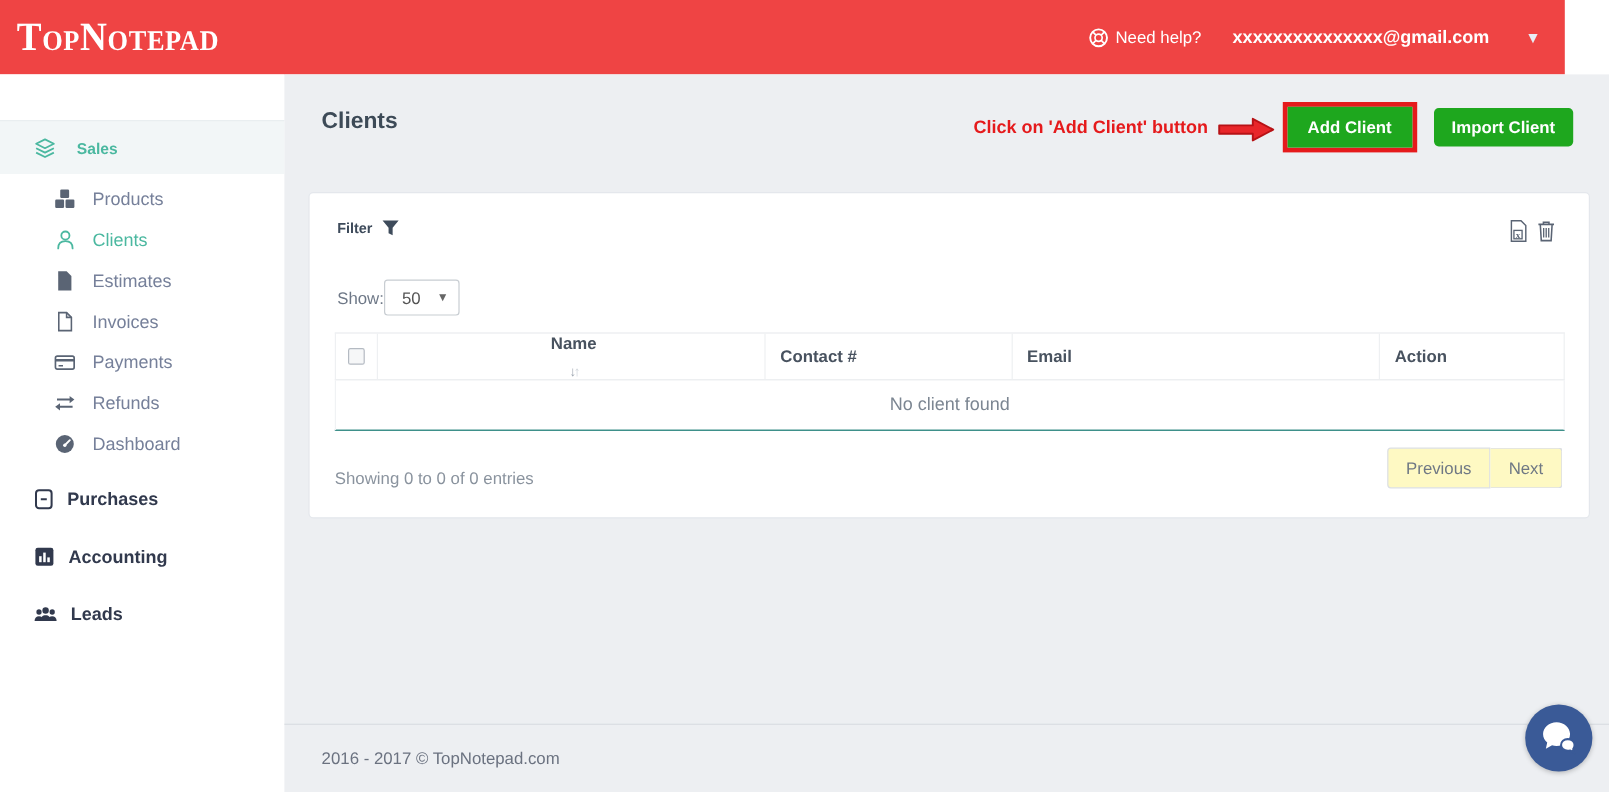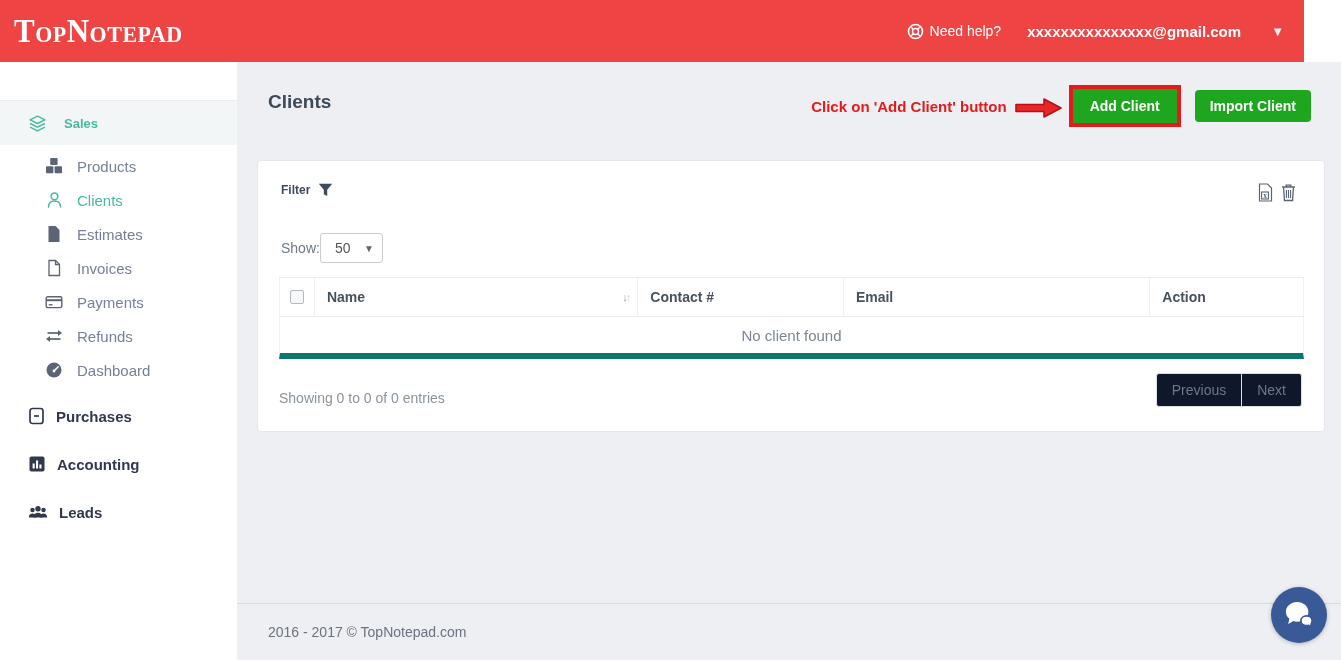--- a/index.html
+++ b/index.html
@@ -95,40 +95,40 @@
     display:flex; border-top:1px solid #e9ebee; border-bottom:1px solid #e9ebee;
     border-left:1px solid #eef0f2; border-right:1px solid #eef0f2; height:40px;
   }
   .th {
     display:flex; align-items:center; padding-left:12px;
     font-size:14px; font-weight:bold; color:#48525f;
     border-right:1px solid #eef0f2; cursor:pointer;
   }
   .th:last-child { border-right:none; }
   .th-check { width:35px; justify-content:center; padding-left:0; }
-  .th-name { width:324px; justify-content:space-between; padding-right:8px; }
+  .th-name { width:324px; justify-content:space-between; padding-right:8px;flex-direction:column; }
   .th-contact { width:206px; }
   .th-email { width:307px; }
   .th-action { width:153px; }
   .sort-arrows { font-size:11px; letter-spacing:-2px; }
   .sort-down { color:#9aa3ae; }
   .sort-up { color:#ccd2d8; }
   .checkbox {
     width:14px; height:14px; border:1px solid #b4bac2; border-radius:2px;
     background:#f6f7f8; cursor:pointer;
   }
   .tbl-empty {
     height:42px; display:flex; align-items:center; justify-content:center;
-    font-size:15px; color:#7c8692; border-bottom:6px solid #0f766e;
+    font-size:15px; color:#7c8692; border-bottom:1px solid #0f766e;
     border-left:1px solid #f0f2f4; border-right:1px solid #f0f2f4;
   }
   .tbl-summary { position:absolute; top:229px; left:21px; font-size:14px; color:#8a939e; }
   .pagination { position:absolute; top:212px; right:22px; display:flex; }
   .page-btn {
-    background:#0f172a; border:1px solid #dcdfe3; color:#6f7884; font-size:14px;
+    background:#fef9c3; border:1px solid #dcdfe3; color:#6f7884; font-size:14px;
     padding:8px 15px; cursor:pointer; font-family:"Liberation Sans", sans-serif;
   }
   .page-btn.prev { border-radius:3px 0 0 3px; }
   .page-btn.next { border-radius:0 3px 3px 0; border-left:none; }
   
   .footer {
     position:absolute; bottom:0; left:237px; width:1104px; height:57px;
     background:#edeff2; border-top:1px solid #d7dbe0;
     display:flex; align-items:center; padding-left:31px;
     font-size:14px; color:#6b7280;

